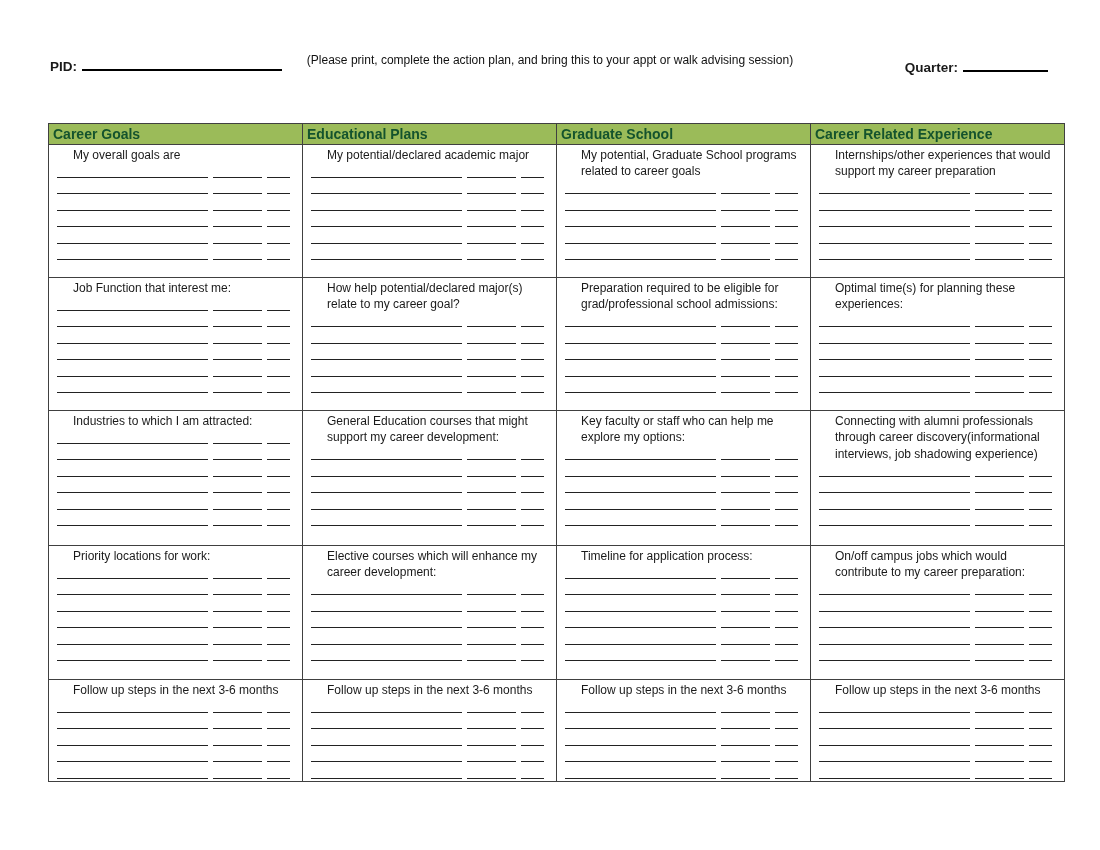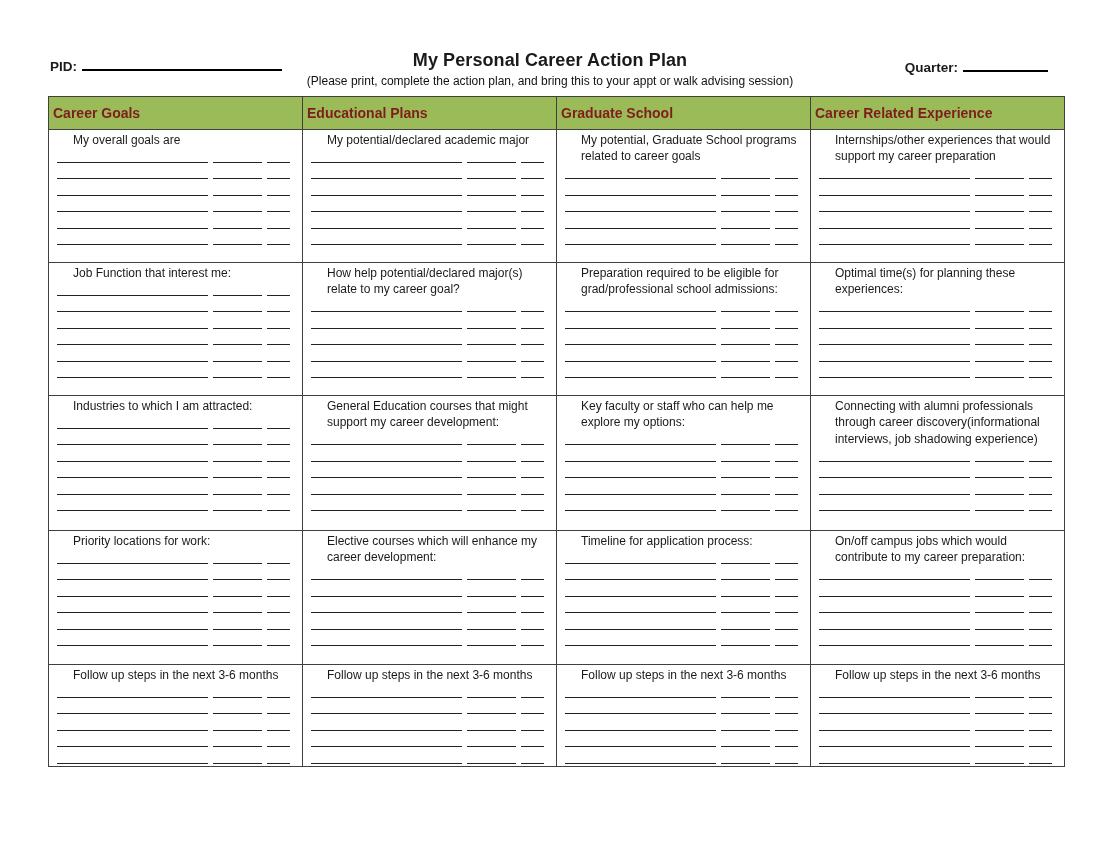--- a/index.html
+++ b/index.html
@@ -8,40 +8,40 @@
     --text:#1a1a1a;
     --blank-line:#222222;
   }
   html,body{margin:0;padding:0;background:#ffffff;}
   body{
     width:1100px;height:850px;overflow:hidden;
     font-family:"Liberation Sans","DejaVu Sans",sans-serif;
     color:var(--text);
     -webkit-font-smoothing:antialiased;
   }
-  .header{position:relative;height:96px;}
+  .header{position:relative;height:123px;}
   .lbl{font-weight:bold;font-size:13.5px;}
   .uline{display:inline-block;height:12px;border-bottom:2px solid #000;margin-left:5px;}
   .pid{position:absolute;left:50px;top:57px;white-space:nowrap;}
   .pid .uline{width:200px;}
   .titleblock{position:absolute;left:0;right:0;top:50px;text-align:center;}
   .title{font-size:18px;font-weight:bold;letter-spacing:0.1px;}
   .subtitle{font-size:12px;margin-top:3px;color:#111;}
   .quarter{position:absolute;right:52px;top:58px;white-space:nowrap;margin-left:21px;}
   .quarter .uline{width:85px;}
 
   table.plan{
     border-collapse:collapse;table-layout:fixed;
     margin-left:48px;width:1017px;
   }
   .plan th{
     background:var(--header-bg);
     border:1px solid var(--border);
     font-size:14px;font-weight:bold;text-align:left;
-    padding:6px 4px;height:20px;color:#7f1d1d;
+    padding:0 4px;height:20px;color:#14532d;
   }
   .plan td{
     border:1px solid var(--border);
     vertical-align:top;
     padding:1px 12px 0 8px;
     font-size:12px;
     overflow:hidden;
   }
   .prompt{line-height:16.4px;margin:1px 0 0 16px;color:#1a1a1a;}
   .bline{
@@ -56,21 +56,20 @@
 </head>
 <body>
 
 <div class="page">
 
   <div class="header">
     <div class="pid">
       <span class="lbl">PID:</span><span class="uline"></span>
     </div>
     <div class="titleblock">
-      <div class="title">My Personal Career Action Plan</div>
       <div class="subtitle">(Please print, complete the action plan, and bring this to your appt or walk advising session)</div>
     </div>
     <div class="quarter">
       <span class="lbl">Quarter:</span><span class="uline"></span>
     </div>
   </div>
 
   <table class="plan">
     <thead>
       <tr id="headrow">

